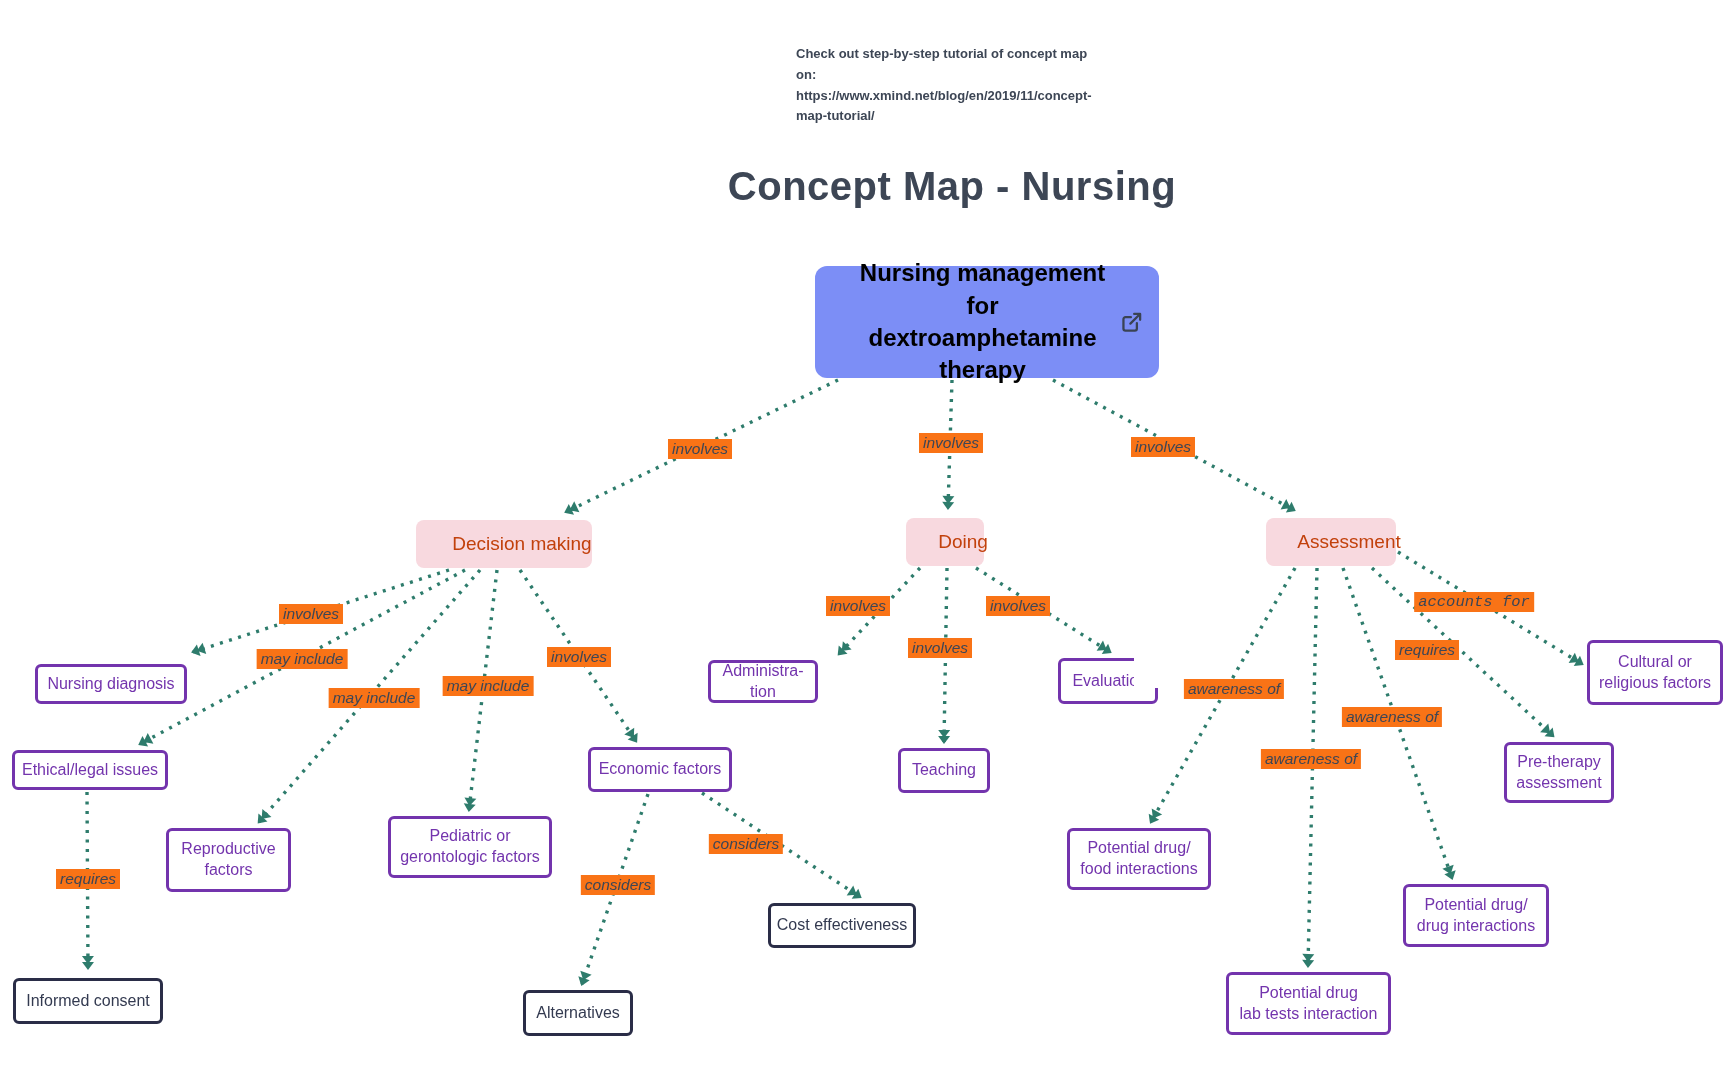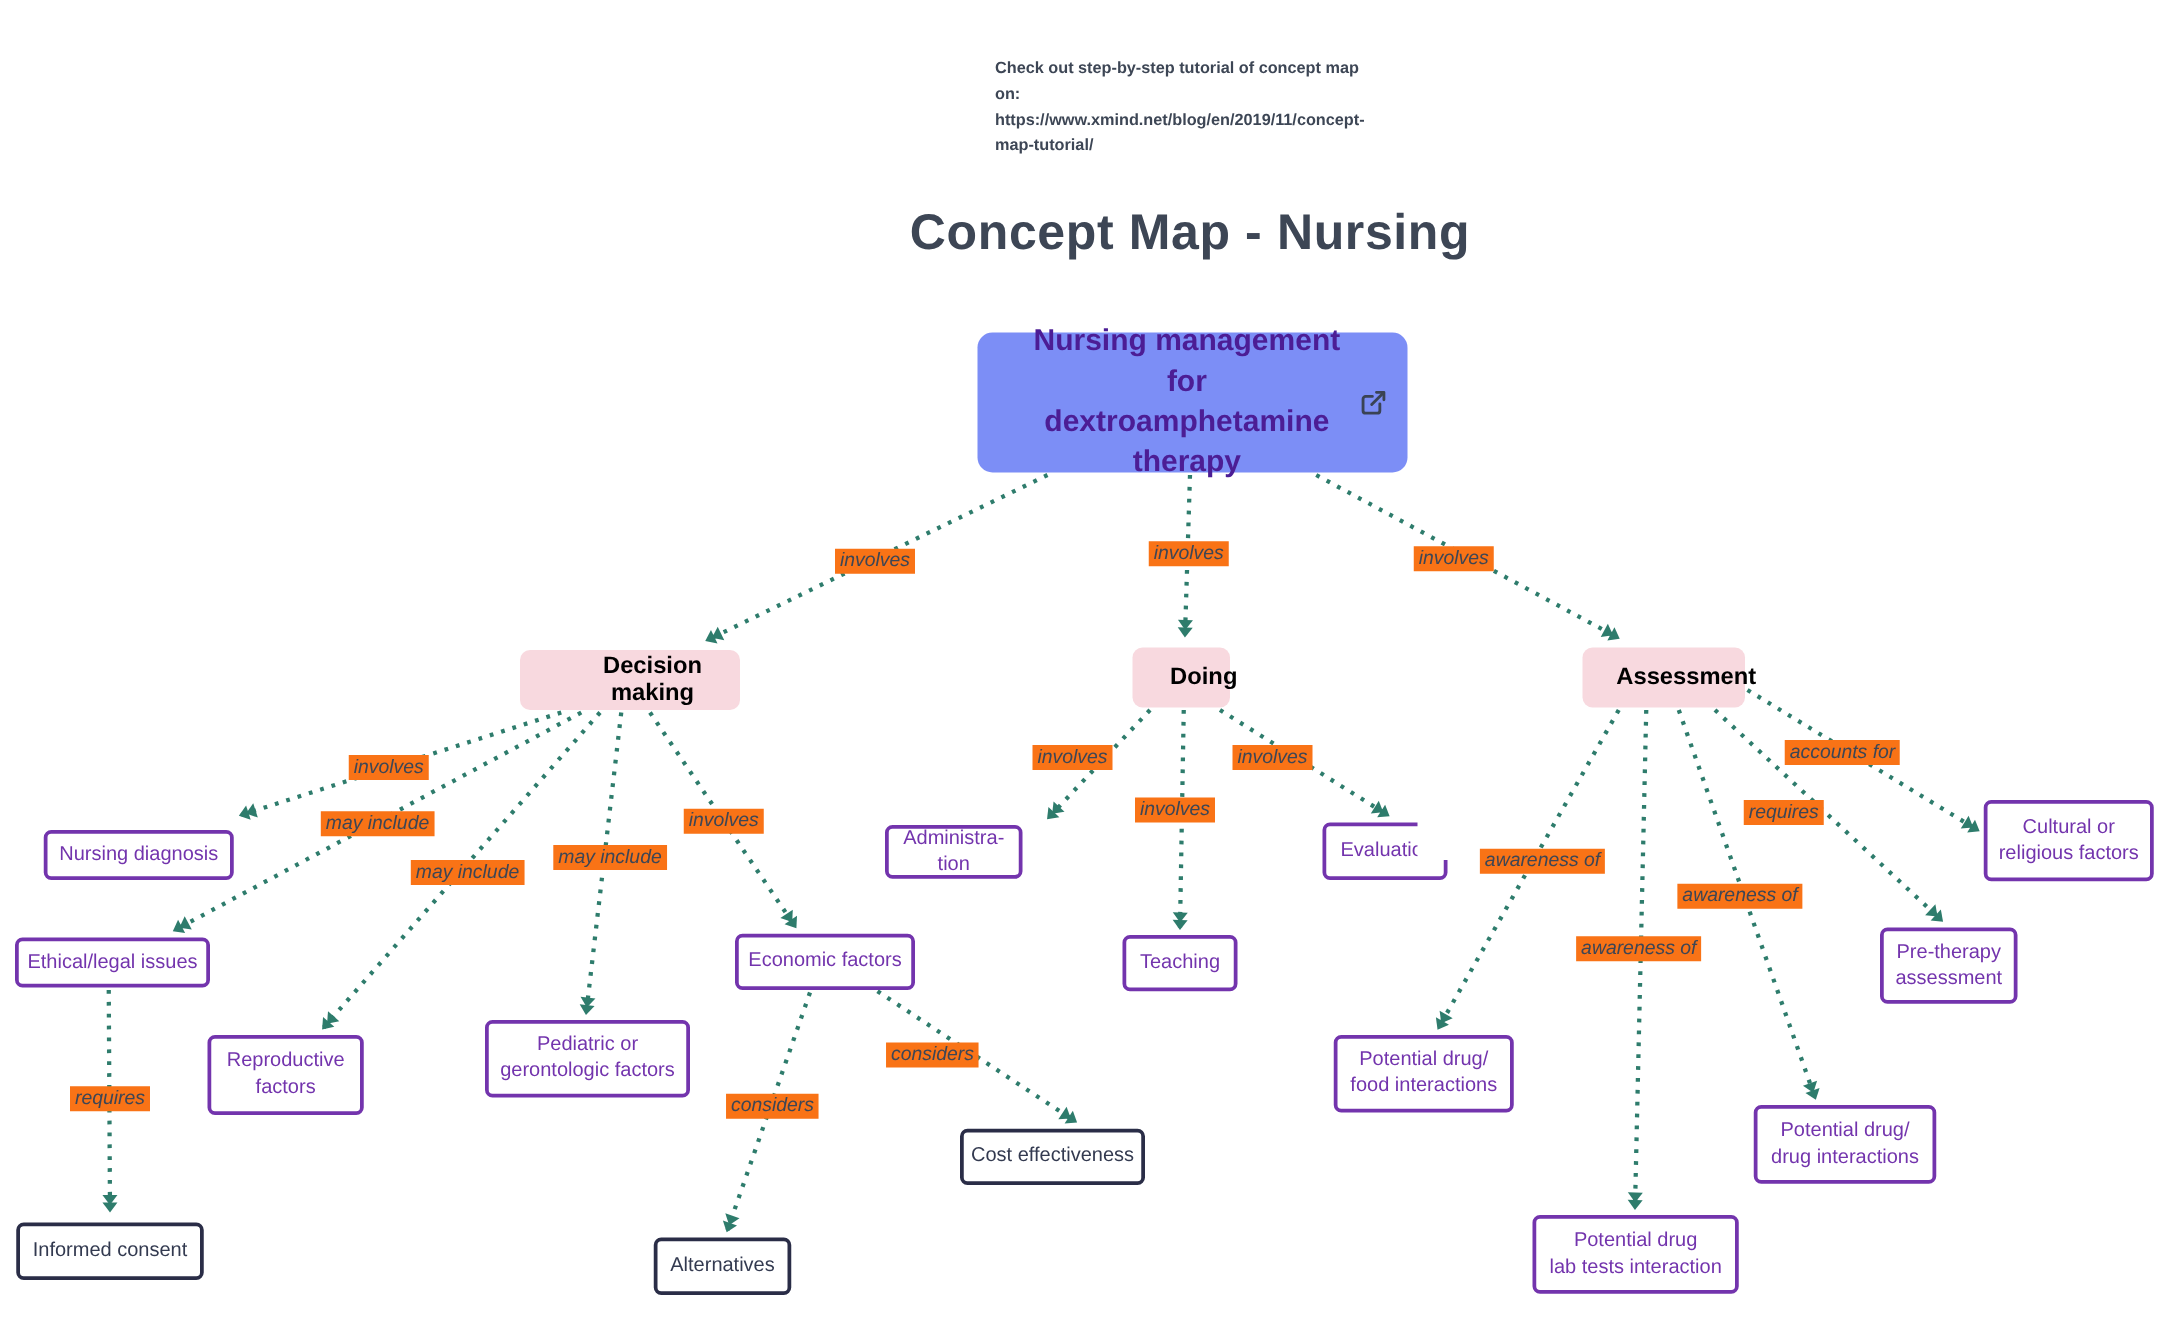--- a/index.html
+++ b/index.html
@@ -32,27 +32,27 @@
     position:absolute;transform:translate(-50%,-50%);
     font-style:italic;font-size:15.5px;color:var(--heading);
     background:#f97316;padding:1px 4px;white-space:nowrap;
   }
   .node{
     position:absolute;display:flex;align-items:center;justify-content:center;
     text-align:center;box-sizing:border-box;border-radius:6px;
   }
   .node .node-label{white-space:pre-line;}
   .root{
-    background:var(--root-bg);color:#4c1d95;font-weight:bold;font-size:24px;
-    line-height:1.35;padding:6px 44px 6px 35px;border-radius:12px;
+    background:var(--root-bg);color:#000000;font-weight:bold;font-size:24px;
+    line-height:1.35;padding:6px 44px 6px 35px;border-radius:12px;margin-left:33px;
   }
   .root .ext-icon{position:absolute;right:14px;top:50%;transform:translateY(-50%);}
   .root .ext-icon svg{display:block;}
   .branch{
-    background:var(--branch-bg);color:#000000;font-weight:bold;font-size:19px;
+    background:var(--branch-bg);color:#c2410c;font-weight:normal;font-size:19px;
     border-radius:8px;
     padding-left:36px;
   }
   .leaf-purple{
     background:#ffffff;border:3px solid var(--purple);color:var(--purple);
     font-size:16px;line-height:1.3;
   }
   .leaf-dark{
     background:#ffffff;border:3px solid var(--navy);color:var(--navy-text);
     font-size:16px;line-height:1.3;
@@ -111,21 +111,21 @@
     <div class="edge-label" style="left: 88px; top: 879px;">requires</div>
     <div class="edge-label" style="left: 618px; top: 885px;">considers</div>
     <div class="edge-label" style="left: 746px; top: 844px;">considers</div>
     <div class="edge-label" style="left: 858px; top: 606px;">involves</div>
     <div class="edge-label" style="left: 940px; top: 648px;">involves</div>
     <div class="edge-label" style="left: 1018px; top: 606px;">involves</div>
     <div class="edge-label" style="left: 1234px; top: 689px;">awareness of</div>
     <div class="edge-label" style="left: 1311px; top: 759px;">awareness of</div>
     <div class="edge-label" style="left: 1392px; top: 717px;">awareness of</div>
     <div class="edge-label" style="left: 1427px; top: 650px;">requires</div>
-    <div class="edge-label" style="left: 1474px; top: 602px;">accounts for</div>
+    <div class="edge-label" style="left: 1474px; top: 602px; font-family: Liberation Mono, monospace;">accounts for</div>
     <div class="node root" style="left: 782px; top: 266px; width: 344px; height: 112px;">
       <span class="node-label">Nursing management for dextroamphetamine therapy</span>
     <span class="ext-icon">
       <svg width="26" height="26" viewBox="0 0 24 24" fill="none" stroke="#3a4354" stroke-width="2.1" stroke-linecap="round" stroke-linejoin="round">
         <path d="M14 4.5h5.5V10"></path>
         <path d="M19.2 4.8L10.5 13.5"></path>
         <path d="M16.5 13v5a1.9 1.9 0 0 1-1.9 1.9H6A1.9 1.9 0 0 1 4.1 18V9.4A1.9 1.9 0 0 1 6 7.5h5"></path>
       </svg>
     </span>
   </div>

